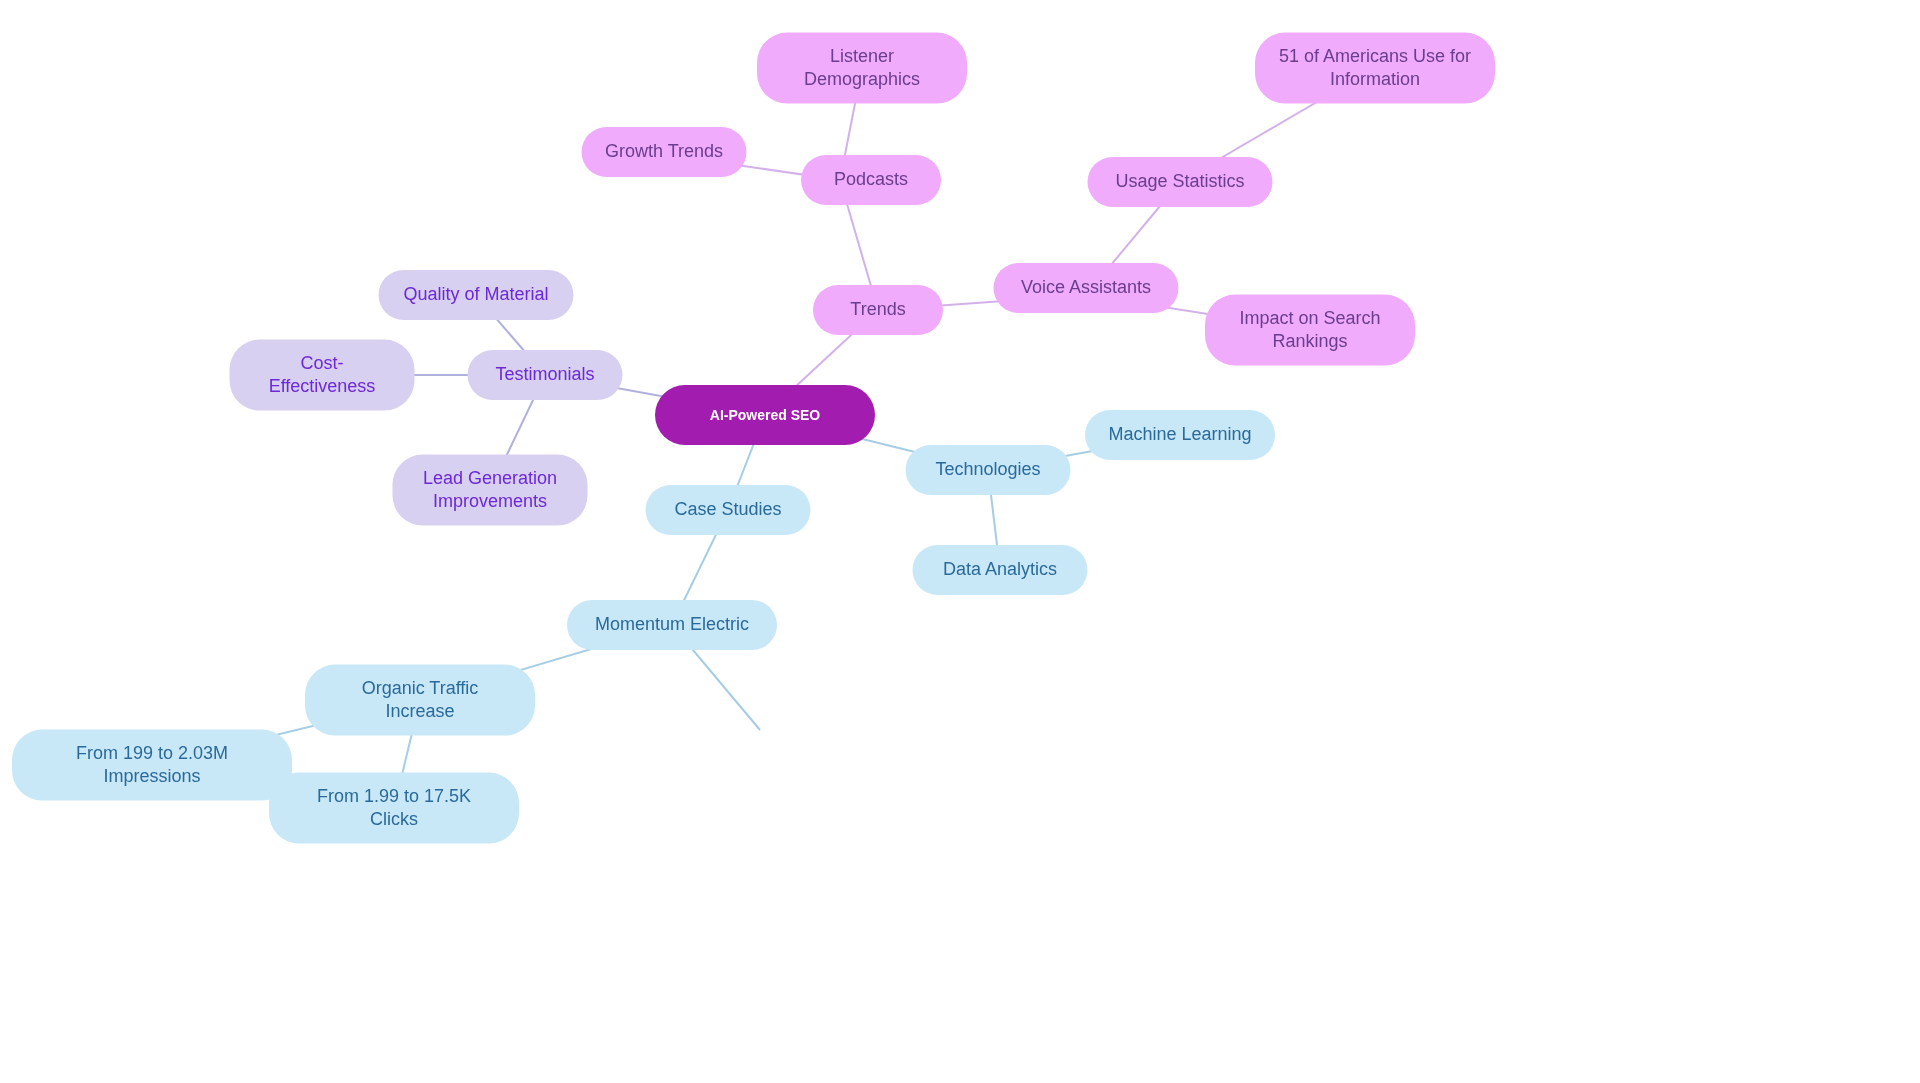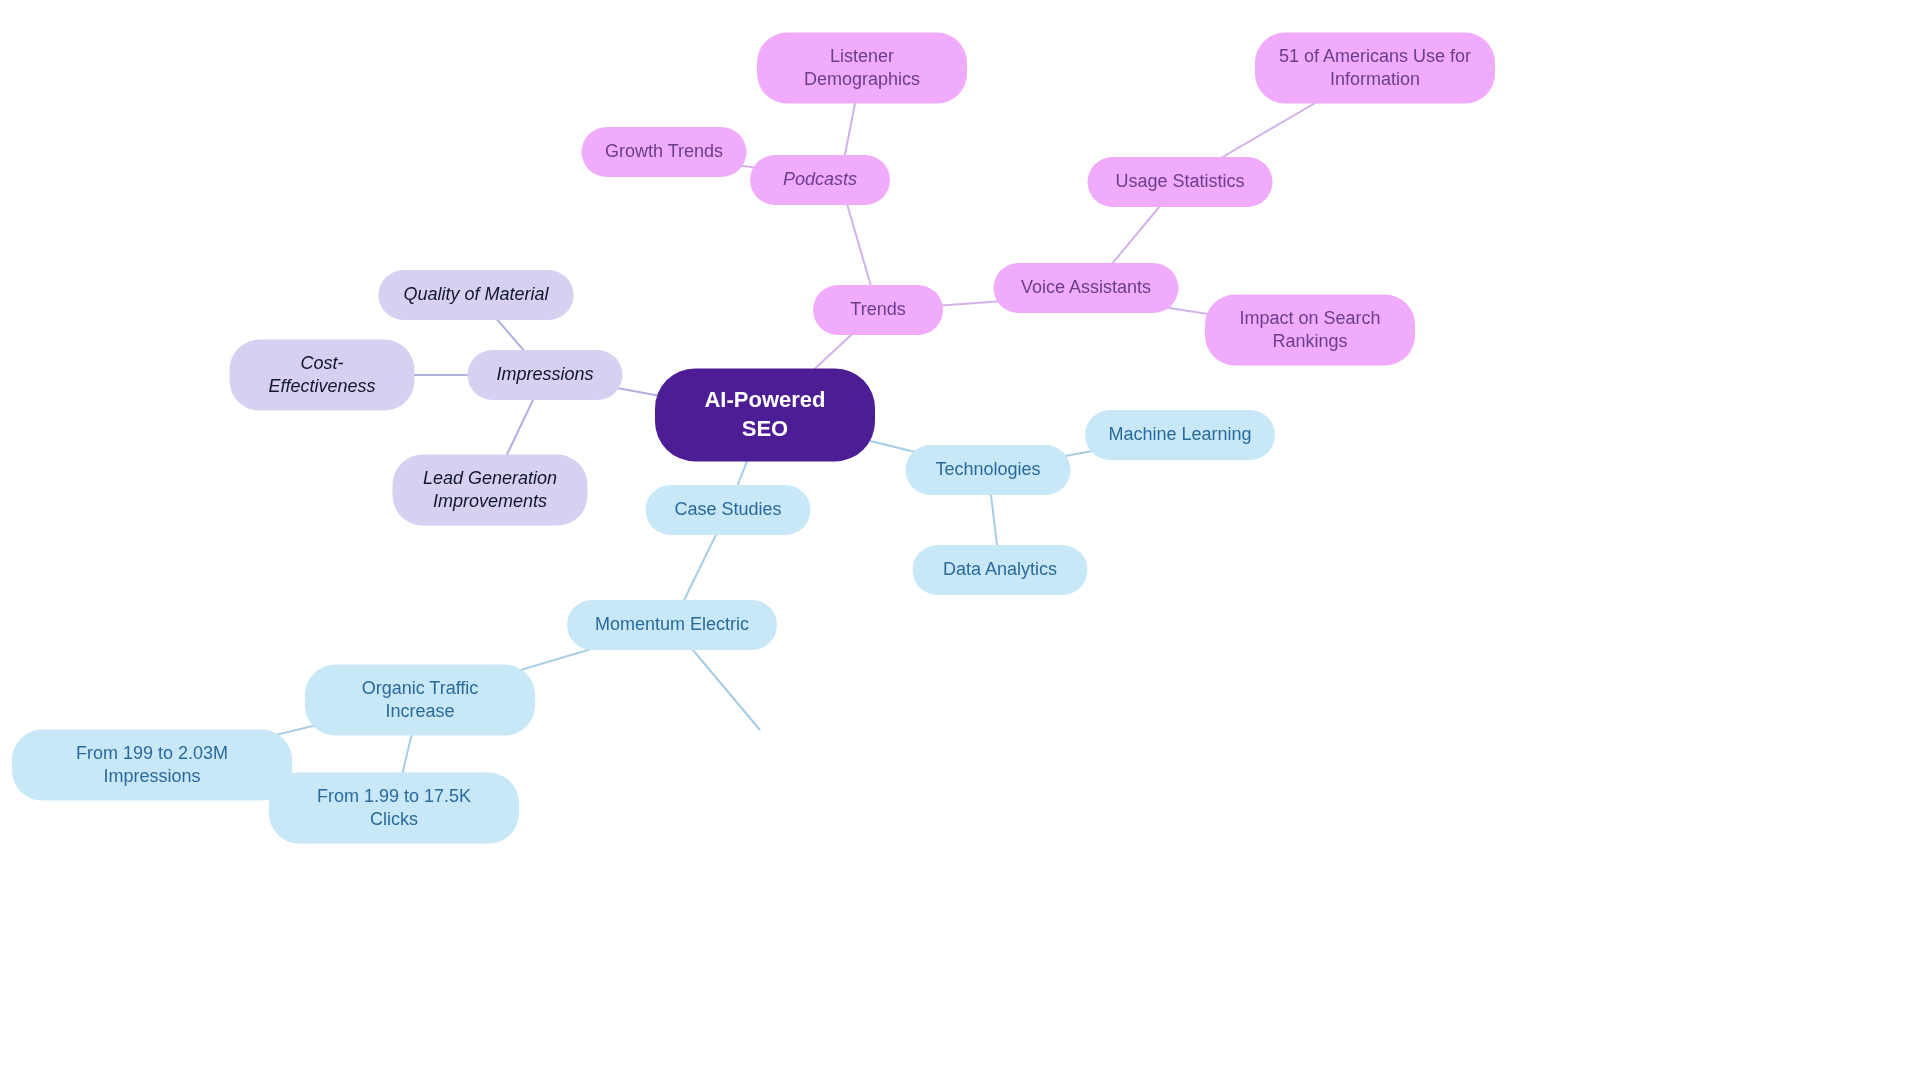--- a/index.html
+++ b/index.html
@@ -31,37 +31,36 @@
       justify-content: center;
       text-align: center;
       font-size: 18px;
       font-weight: 500;
       padding: 12px 22px;
       transform: translate(-50%, -50%);
       white-space: pre-line;
       line-height: 1.3;
     }
     .node-center {
-      background: #4c1d95;
+      background: #a21caf;
       color: #ffffff;
-      font-size: 22px;
+      font-size: 14px;
       font-weight: 700;
       padding: 18px 36px;
       border-radius: 40px;
     }
     .node-purple {
       background: #f0abfc;
       color: #6a3d8f;
       border: none;
     }
     .node-lavender {
       background: #d8d0f0;
-      color: #0f172a;
+      color: #6d28d9;
       border: none;
-      font-style: italic;
     }
     .node-blue {
       background: #c8e8f8;
       color: #2a6a9a;
       border: none;
     }
   </style>
 </head>
 <body>
 
@@ -84,30 +83,30 @@
       <line x1="988" y1="470" x2="1180" y2="435" stroke="#80b8d8" stroke-width="2" opacity="0.7"></line>
       <line x1="988" y1="470" x2="1000" y2="570" stroke="#80b8d8" stroke-width="2" opacity="0.7"></line>
       <line x1="728" y1="510" x2="672" y2="625" stroke="#80b8d8" stroke-width="2" opacity="0.7"></line>
       <line x1="672" y1="625" x2="420" y2="700" stroke="#80b8d8" stroke-width="2" opacity="0.7"></line>
       <line x1="672" y1="625" x2="760" y2="730" stroke="#80b8d8" stroke-width="2" opacity="0.7"></line>
       <line x1="420" y1="700" x2="152" y2="765" stroke="#80b8d8" stroke-width="2" opacity="0.7"></line>
       <line x1="420" y1="700" x2="394" y2="808" stroke="#80b8d8" stroke-width="2" opacity="0.7"></line>
     </svg>
 <div class="node node-center" style="left: 765px; top: 415px; width: 220px; min-height: 60px;">AI-Powered SEO</div>
     <div class="node node-purple" style="left: 878px; top: 310px; width: 130px; min-height: 50px;">Trends</div>
-    <div class="node node-purple" style="left: 820px; top: 180px; width: 140px; min-height: 50px; font-style: italic;">Podcasts</div>
+    <div class="node node-purple" style="left: 871px; top: 180px; width: 140px; min-height: 50px;">Podcasts</div>
     <div class="node node-purple" style="left: 862px; top: 68px; width: 210px; min-height: 50px;">Listener Demographics</div>
     <div class="node node-purple" style="left: 664px; top: 152px; width: 165px; min-height: 50px;">Growth Trends</div>
     <div class="node node-purple" style="left: 1086px; top: 288px; width: 185px; min-height: 50px;">Voice Assistants</div>
     <div class="node node-purple" style="left: 1310px; top: 330px; width: 210px; min-height: 60px;">Impact on Search
 Rankings</div>
     <div class="node node-purple" style="left: 1180px; top: 182px; width: 185px; min-height: 50px;">Usage Statistics</div>
     <div class="node node-purple" style="left: 1375px; top: 68px; width: 240px; min-height: 65px;">51 of Americans Use for
 Information</div>
-    <div class="node node-lavender" style="left: 545px; top: 375px; width: 155px; min-height: 50px;">Impressions</div>
+    <div class="node node-lavender" style="left: 545px; top: 375px; width: 155px; min-height: 50px;">Testimonials</div>
     <div class="node node-lavender" style="left: 476px; top: 295px; width: 195px; min-height: 50px;">Quality of Material</div>
     <div class="node node-lavender" style="left: 322px; top: 375px; width: 185px; min-height: 50px;">Cost-Effectiveness</div>
     <div class="node node-lavender" style="left: 490px; top: 490px; width: 195px; min-height: 65px;">Lead Generation
 Improvements</div>
     <div class="node node-blue" style="left: 728px; top: 510px; width: 165px; min-height: 50px;">Case Studies</div>
     <div class="node node-blue" style="left: 988px; top: 470px; width: 165px; min-height: 50px;">Technologies</div>
     <div class="node node-blue" style="left: 1180px; top: 435px; width: 190px; min-height: 50px;">Machine Learning</div>
     <div class="node node-blue" style="left: 1000px; top: 570px; width: 175px; min-height: 50px;">Data Analytics</div>
     <div class="node node-blue" style="left: 672px; top: 625px; width: 210px; min-height: 50px;">Momentum Electric</div>
     <div class="node node-blue" style="left: 420px; top: 700px; width: 230px; min-height: 50px;">Organic Traffic Increase</div>

